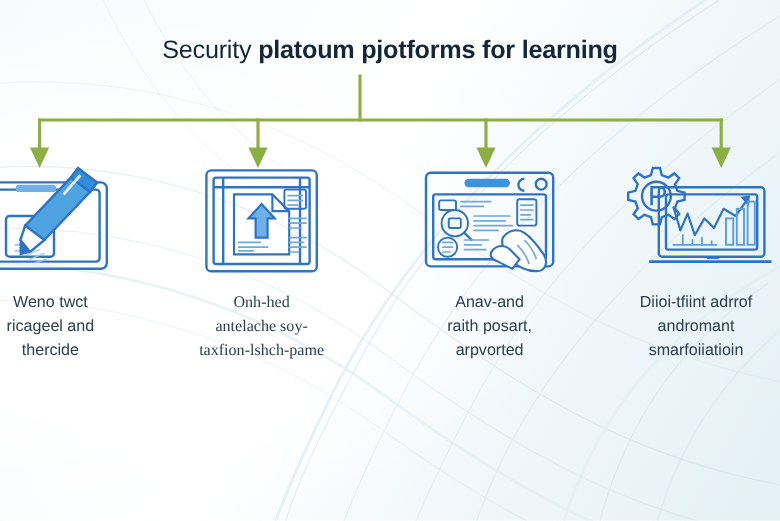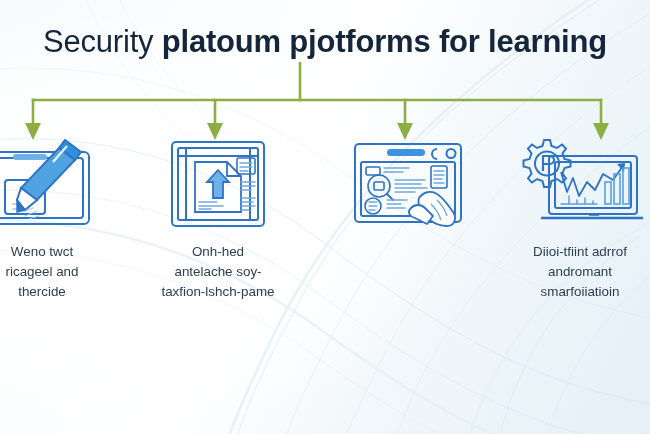--- a/index.html
+++ b/index.html
@@ -33,21 +33,21 @@
     pointer-events: none;
   }
 
   
   .title {
     position: absolute;
     top: 26px;
     left: 0;
     width: 650px;
     text-align: center;
-    font-size: 31px;
+    font-size: 21px;
     line-height: 32px;
     letter-spacing: -0.2px;
     color: #16263a;
     white-space: nowrap;
   }
   .title .t-light { font-weight: 400; }
   .title .t-bold  { font-weight: 700; }
 
   
   .connector {
@@ -69,21 +69,21 @@
   }
   .col {
     position: absolute;
     top: 0;
     width: 172px;
     display: flex;
     flex-direction: column;
     align-items: center;
   }
   .col-1 { left: -44px; }
-  .col-2 { left: 132px; }
+  .col-2 { left: 132px; font-family: Liberation Serif, serif; }
   .col-3 { left: 322px; }
   .col-4 { left: 494px; }
 
   .icon-wrap {
     width: 126px;
     height: 92px;
     position: relative;
     display: flex;
     align-items: center;
     justify-content: center;
@@ -276,20 +276,23 @@
             <path d="M74,60 C78,54 86,52 92,56 C98,60 104,68 108,74 C112,80 110,88 102,88
                      C94,88 86,84 80,78 C76,74 72,66 74,60 Z"></path>
             <path d="M66,70 C70,66 76,66 80,70 L88,78 L82,86 L70,80 C64,78 62,74 66,70 Z"></path>
           </g>
           <g fill="none" stroke="#6fa9dd" stroke-width="1.4">
             <path d="M92,62 C96,66 100,72 102,78"></path>
             <path d="M86,66 C90,70 94,76 96,82"></path>
           </g>
         </svg>
       </div>
+      <div class="caption">Anav-and
+raith posart,
+arpvorted</div>
     </div>
 
     <div class="col col-4">
       <div class="icon-wrap">
         <svg width="126" height="92" viewBox="0 0 126 92">
 
           <g fill="none" stroke="#2f73c4" stroke-width="2">
             <path d="M27,2 L33,2 L34.5,8 L40,10 L45,6.5 L49,10.5 L45.5,15.5 L47.5,21 L53.5,22.5
                      L53.5,28.5 L47.5,30 L45.5,35.5 L49,40.5 L45,44.5 L40,41 L34.5,43 L33,49
                      L27,49 L25.5,43 L20,41 L15,44.5 L11,40.5 L14.5,35.5 L12.5,30 L6.5,28.5

